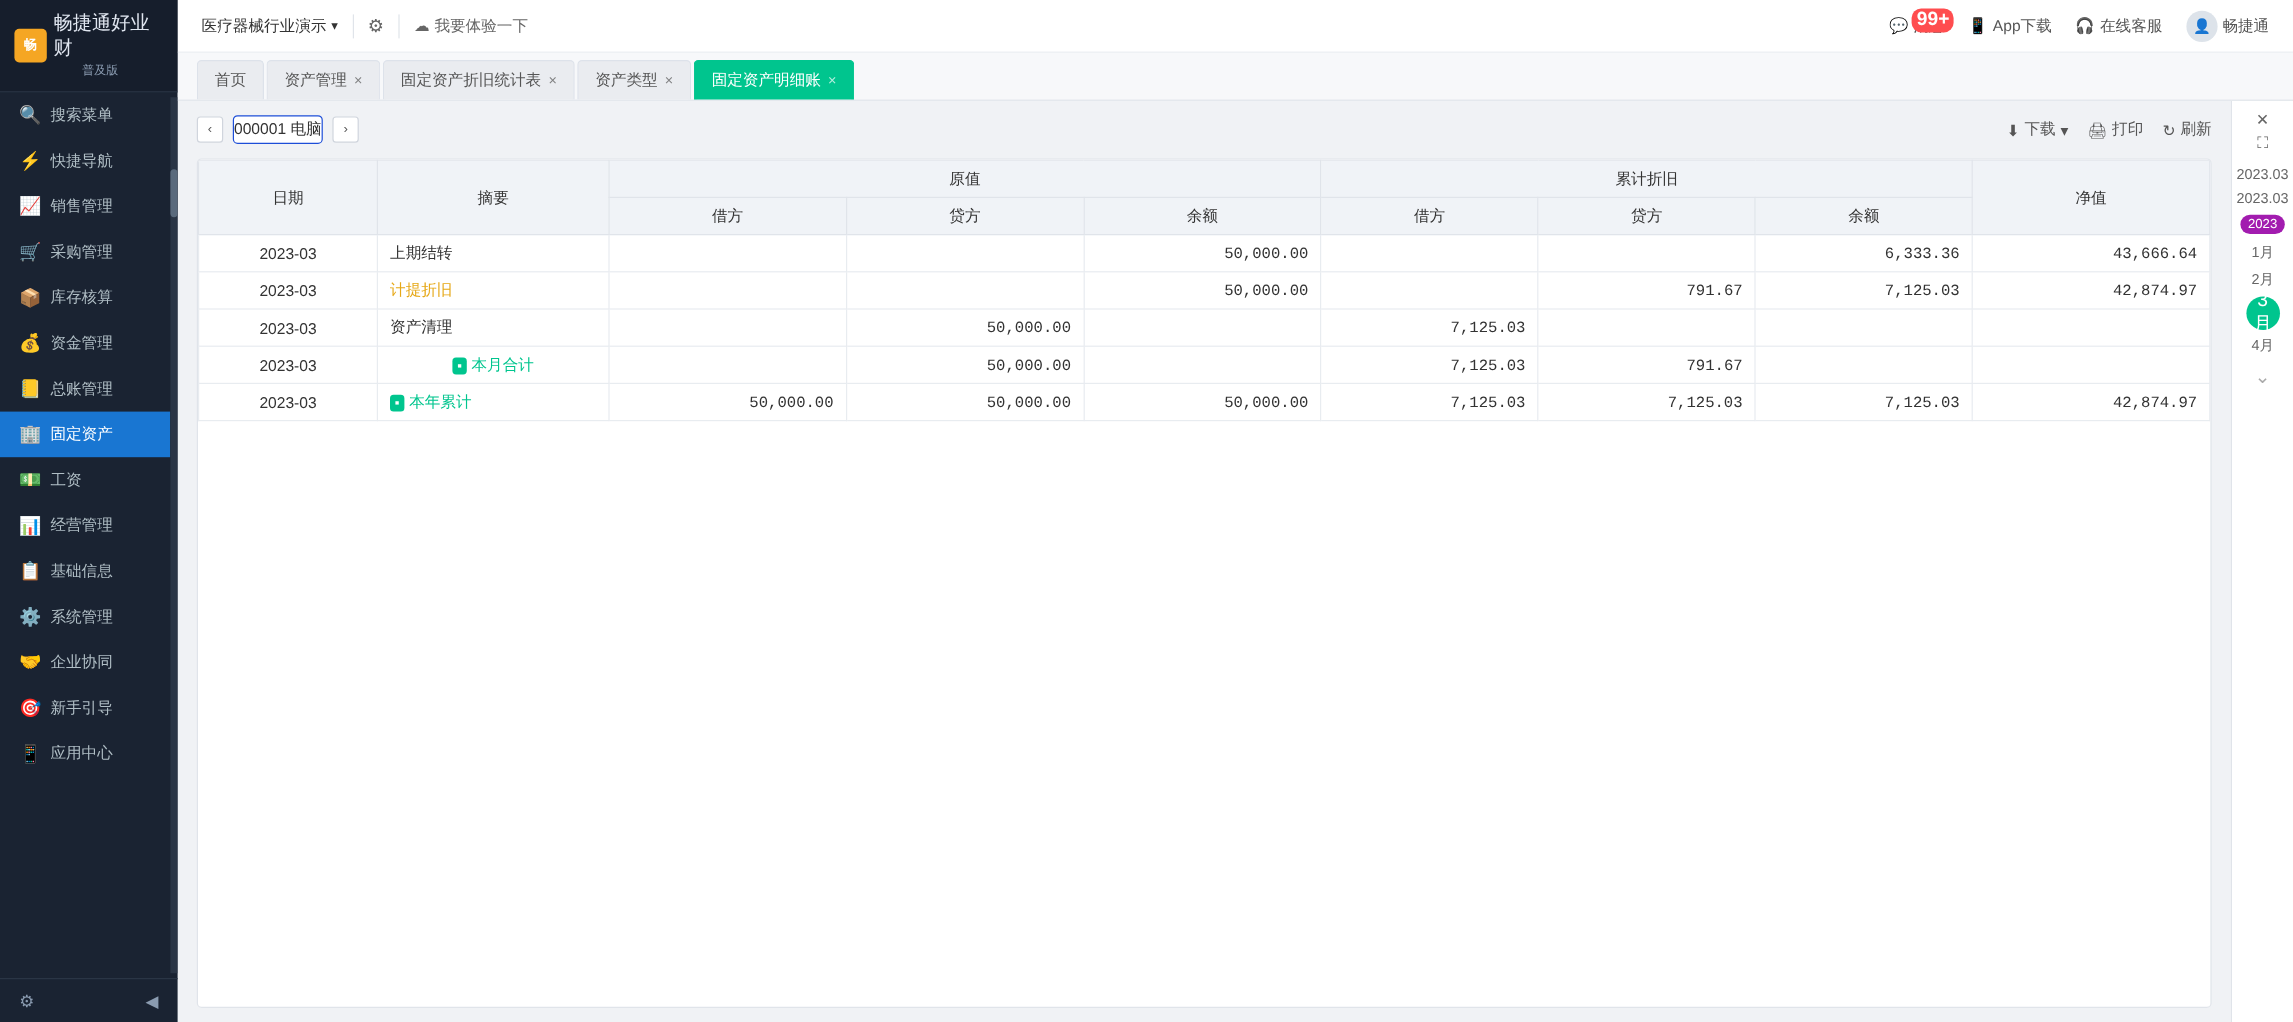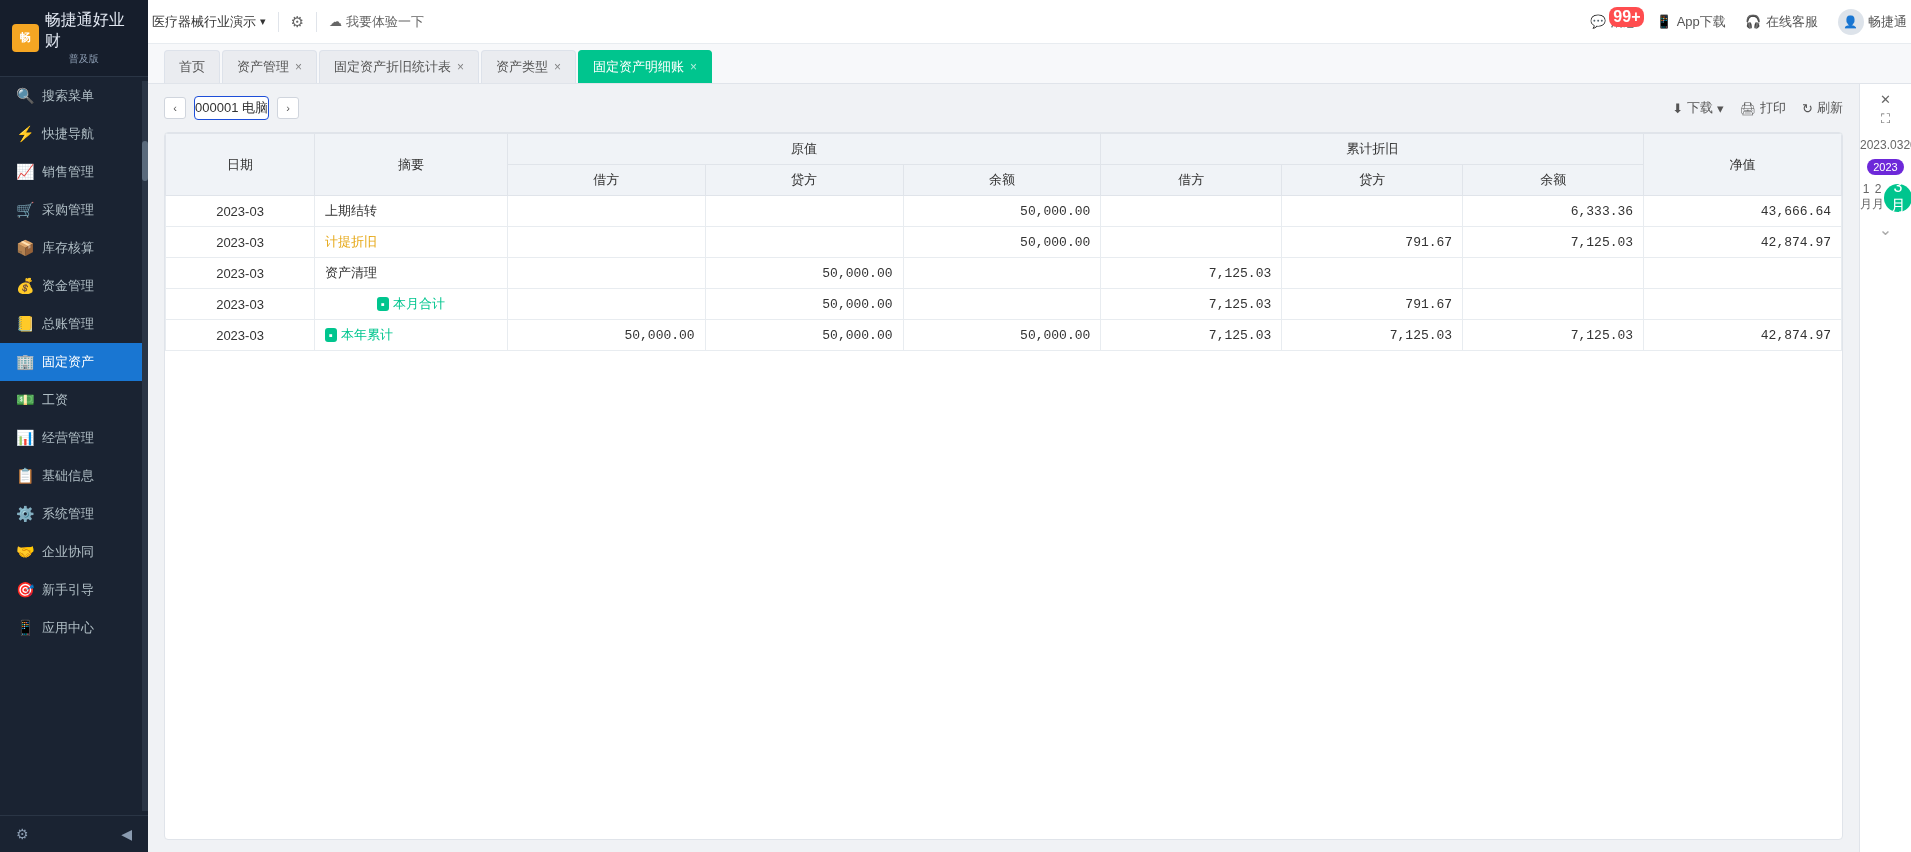--- a/index.html
+++ b/index.html
@@ -60,21 +60,21 @@
       height: 100%;
       overflow: hidden;
     }
 
     
     .topbar {
       height: 44px;
       background: white;
       display: flex;
       align-items: center;
-      padding: 0 4px;
+      padding: 0 20px;
       border-bottom: 1px solid #e8ecf0;
       gap: 12px;
       flex-shrink: 0;
     }
     .topbar-company {
       display: flex; align-items: center; gap: 4px;
       font-size: 13px; color: #333;
       cursor: pointer;
     }
     .topbar-divider { width: 1px; height: 20px; background: #e0e4ea; }
@@ -246,32 +246,32 @@
     .timeline-month.active {
       background: #00c58e;
       color: white;
       border-radius: 50%;
       width: 28px; height: 28px;
       display: flex; align-items: center; justify-content: center;
       margin: 2px auto;
       font-size: 16px;
     }
     .timeline-year-label {
-      background: #6d28d9;
+      background: #a21caf;
       color: white;
       border-radius: 10px;
       padding: 2px 6px;
       font-size: 11px;
       margin: 4px 0;
       cursor: pointer;
     }
     .timeline-arrow {
       font-size: 16px; color: #aaa; cursor: pointer; margin: 4px 0;
     }
-    .timeline-section { width: 100%; display: flex; align-items: center; }
+    .timeline-section { width: 100%; display: flex; flex-direction: column; align-items: center; }
     .tl-item { font-size: 12px; color: #666; padding: 3px 0; cursor: pointer; text-align: center; }
   </style>
 </head>
 <body>
 
 <div class="sidebar">
   <div class="sidebar-logo">
     <div class="sidebar-logo-icon">畅</div>
     <div>
       <div class="sidebar-logo-text">畅捷通好业财</div>

